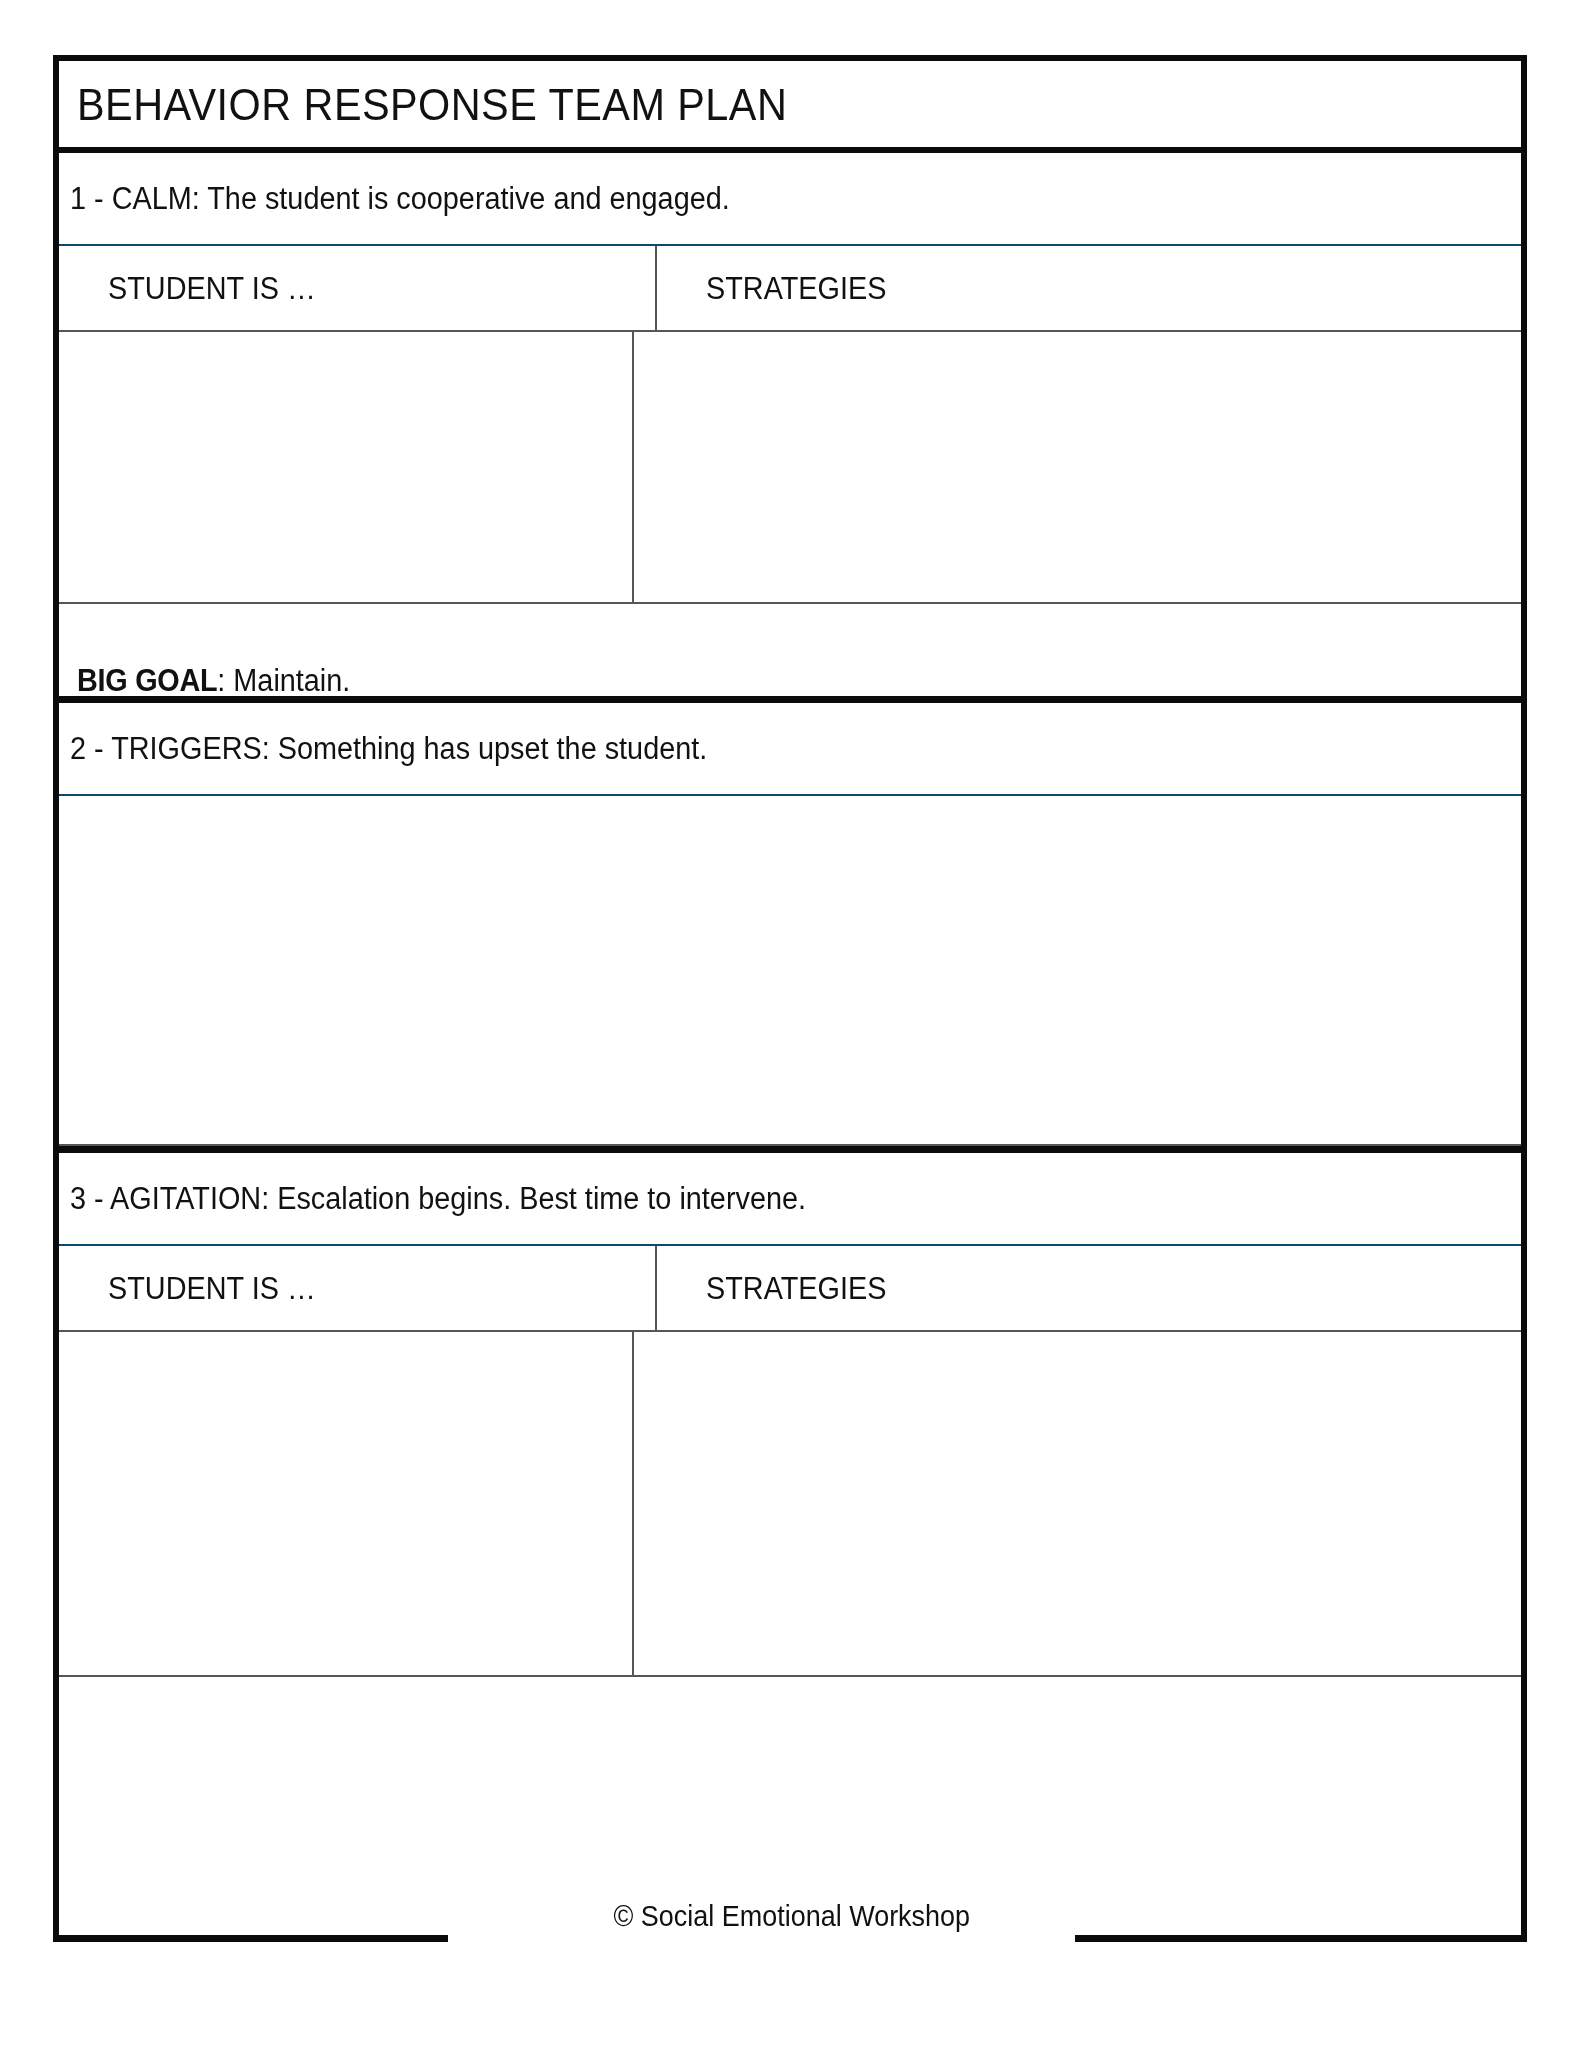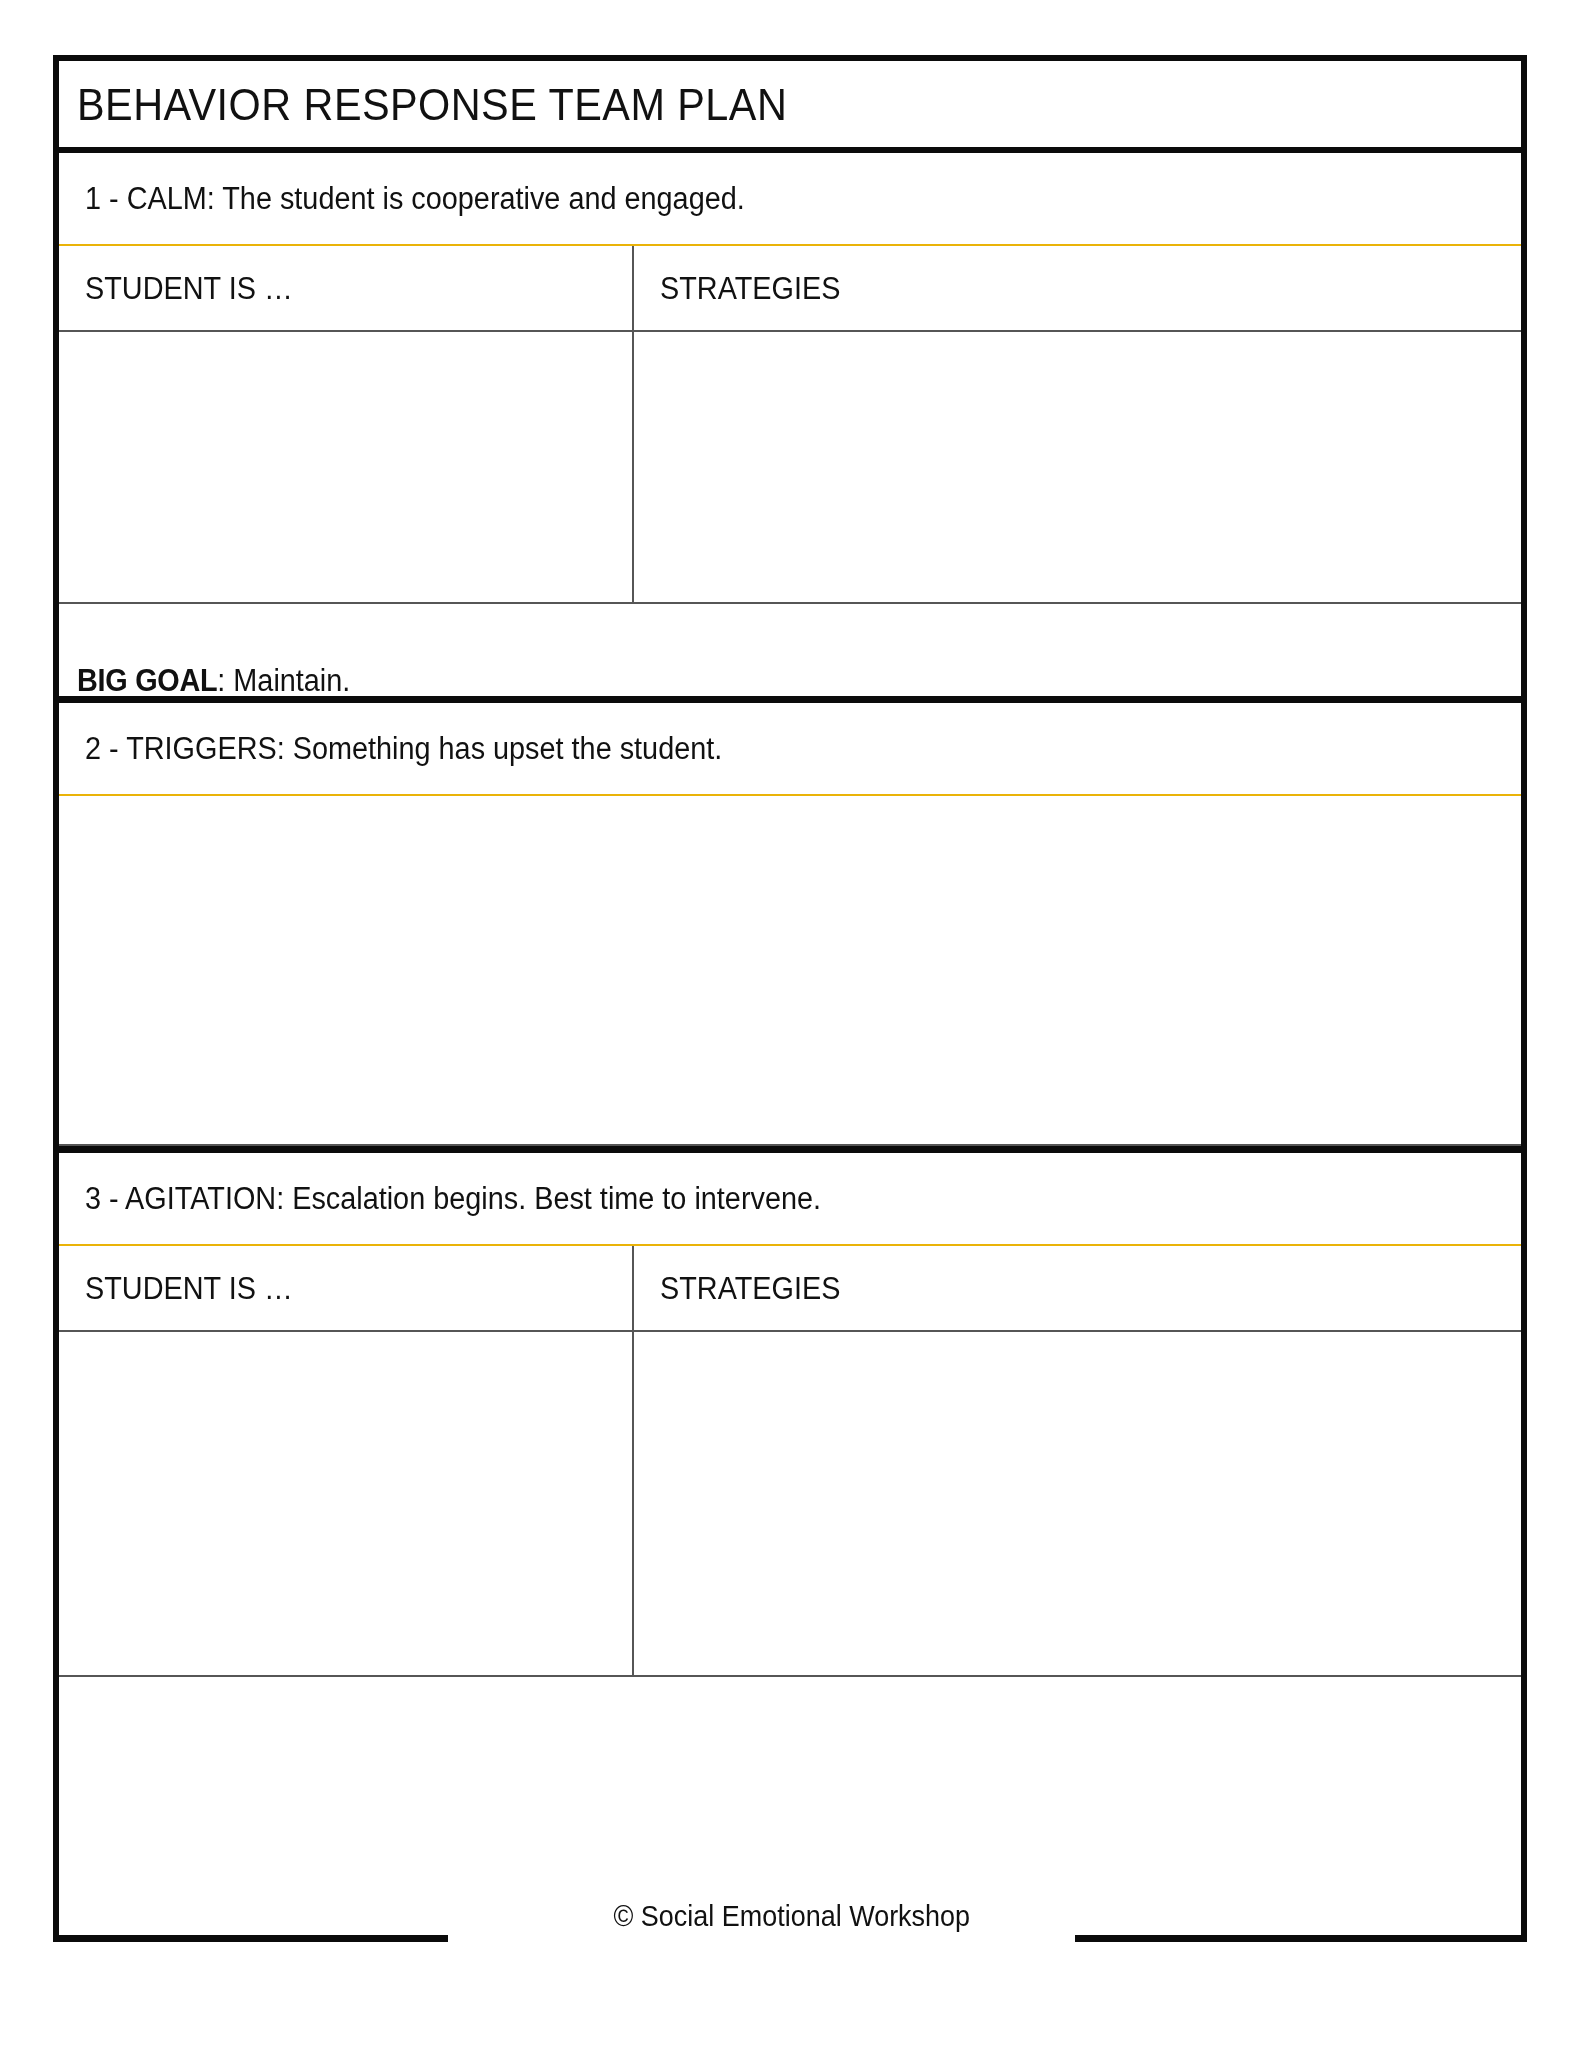--- a/index.html
+++ b/index.html
@@ -66,42 +66,43 @@
     transform: scaleX(0.92);
     transform-origin: left center;
     white-space: nowrap;
   }
 
   
   .stage-head {
     height: 93px;
     display: flex;
     align-items: center;
-    padding-left: 26px;
-    border-bottom: 2px solid #eab308;
+    padding-left: 11px;
+    border-bottom: 2px solid #0c4a6e;
   }
   .stage-head-text {
     font-size: 31px;
     line-height: 1;
     transform: scaleX(0.93);
     transform-origin: left center;
     white-space: nowrap;
   }
 
   
   .colhead {
     height: 86px;
     display: flex;
     border-bottom: 2px solid #565656;
   }
   .colhead .cell {
     display: flex;
     align-items: center;
     padding-left: 26px;
     box-sizing: border-box;
+    margin-left: 23px;
   }
   .col-left  { width: 575px; border-right: 2px solid #565656; }
   .col-right { flex: 1 1 auto; }
   .colhead-text {
     font-size: 31px;
     line-height: 1;
     transform: scaleX(0.93);
     transform-origin: left center;
     white-space: nowrap;
   }

